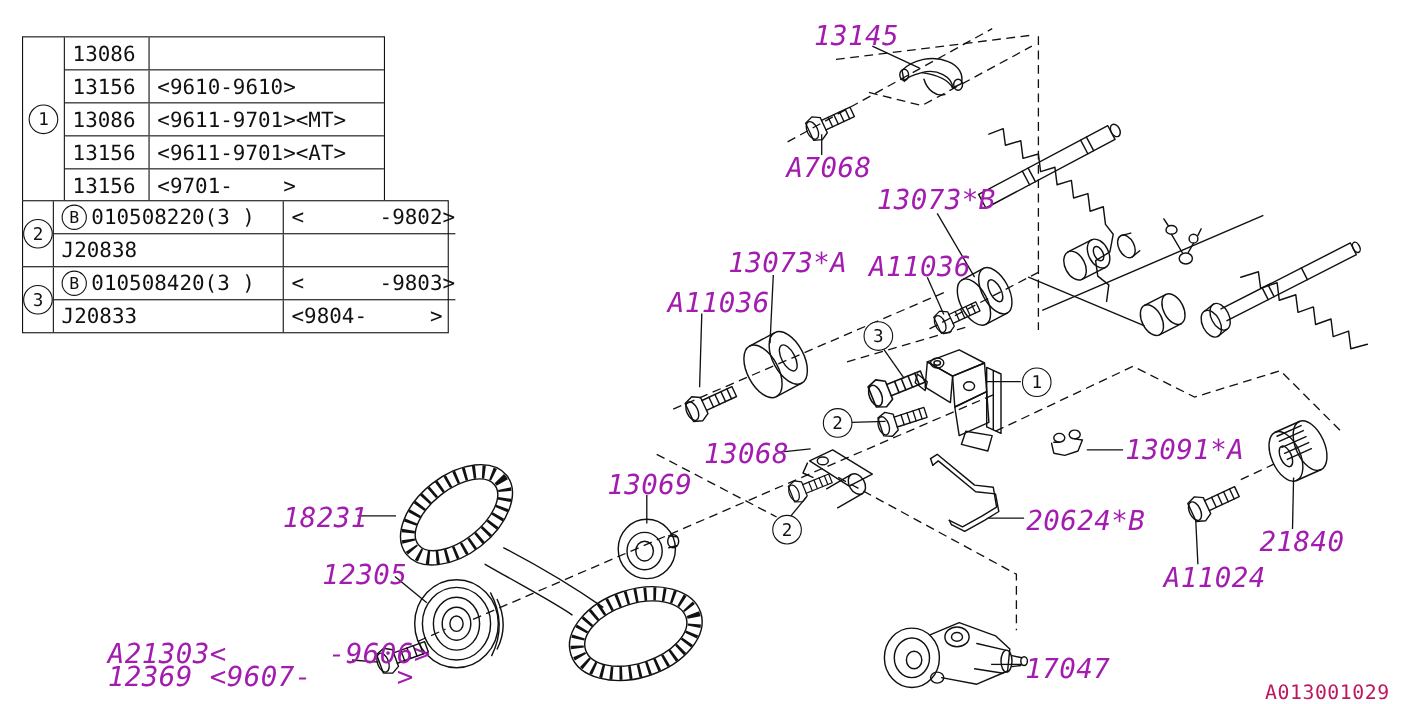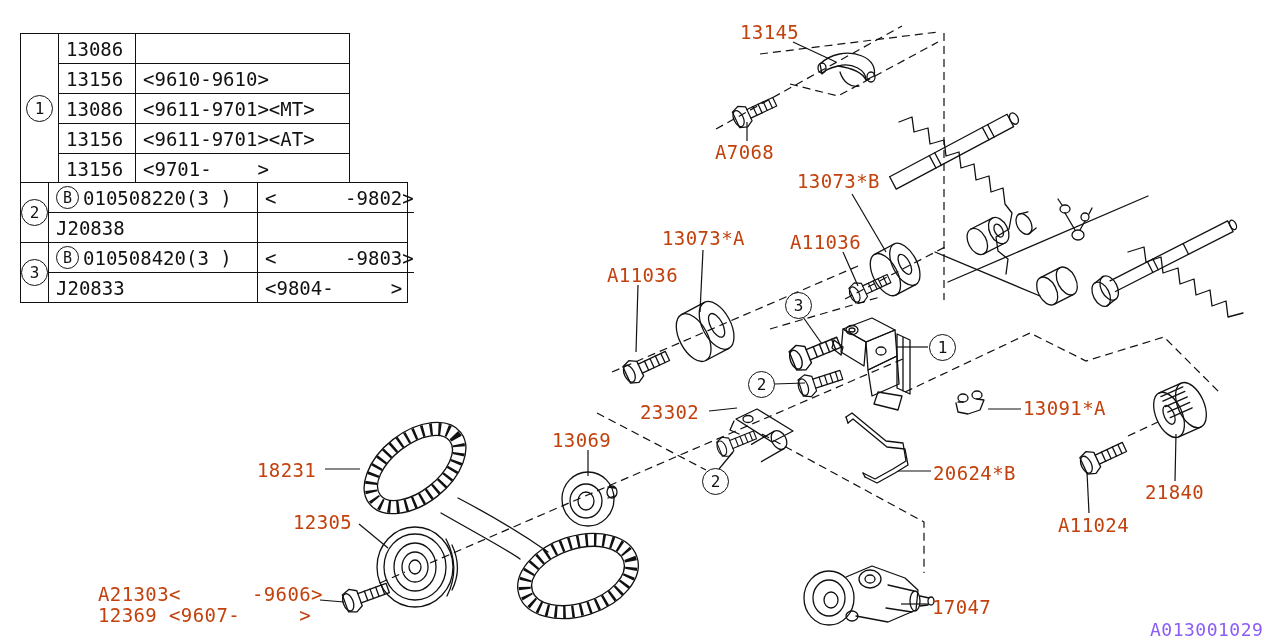--- a/index.html
+++ b/index.html
@@ -3,23 +3,23 @@
 <meta charset="utf-8">
 <style>
   html,body{margin:0;padding:0;background:#fff;}
   #stage{position:relative;width:1280px;height:640px;background:#fff;overflow:hidden;
          font-family:"DejaVu Sans Mono",monospace;color:#111;}
   svg{position:absolute;left:0;top:0;}
   .ln{fill:none;stroke:#111;stroke-width:1.3;stroke-linecap:round;stroke-linejoin:round;}
   .dash{fill:none;stroke:#111;stroke-width:1.2;stroke-dasharray:8 5;}
   .ldr{fill:none;stroke:#111;stroke-width:1.2;}
   .teeth{fill:none;stroke:#111;stroke-width:12;stroke-dasharray:2.5 6;}
-  .lbl{position:absolute;font-size:19px;line-height:19px;white-space:pre;color:#c2410c;
-       letter-spacing:0.4px;}
-  .docid{position:absolute;font-size:18px;line-height:18px;letter-spacing:0.5px;color:#8b5cf6;}
+  .lbl{position:absolute;font-size:25px;line-height:19px;white-space:pre;color:#a21caf;
+       letter-spacing:0.4px;font-style:italic;}
+  .docid{position:absolute;font-size:18px;line-height:18px;letter-spacing:0.5px;color:#be185d;}
   .co{position:absolute;width:25px;height:25px;border:1.4px solid #111;border-radius:50%;
       display:flex;align-items:center;justify-content:center;font-size:16px;background:#fff;}
   
   .tgroup{position:absolute;border:1.4px solid #111;display:flex;box-sizing:border-box;background:#fff;}
   .numcell{border-right:1.4px solid #111;display:flex;align-items:center;justify-content:center;box-sizing:border-box;}
   .circ{display:inline-flex;width:25px;height:25px;border:1.3px solid #111;border-radius:50%;
         align-items:center;justify-content:center;font-size:16px;}
   .grows{flex:1;display:flex;flex-direction:column;}
   .trow{flex:1;display:flex;border-bottom:1.4px solid #111;box-sizing:border-box;align-items:center;}
   .trow:last-child{border-bottom:none;}
@@ -309,21 +309,21 @@
       </div>
     </div>
   </div>
 
   <div class="lbl" style="left:740px;top:23px">13145</div>
   <div class="lbl" style="left:715px;top:143px">A7068</div>
   <div class="lbl" style="left:797px;top:172px">13073*B</div>
   <div class="lbl" style="left:790px;top:233px">A11036</div>
   <div class="lbl" style="left:662px;top:229px">13073*A</div>
   <div class="lbl" style="left:607px;top:266px">A11036</div>
-  <div class="lbl" style="left:640px;top:403px">23302</div>
+  <div class="lbl" style="left:640px;top:403px">13068</div>
   <div class="lbl" style="left:552px;top:431px">13069</div>
   <div class="lbl" style="left:257px;top:461px">18231</div>
   <div class="lbl" style="left:293px;top:513px">12305</div>
   <div class="lbl" style="left:98px;top:585px">A21303&lt;      -9606&gt;</div>
   <div class="lbl" style="left:98px;top:606px">12369 &lt;9607-     &gt;</div>
   <div class="lbl" style="left:1023px;top:399px">13091*A</div>
   <div class="lbl" style="left:933px;top:464px">20624*B</div>
   <div class="lbl" style="left:1058px;top:516px">A11024</div>
   <div class="lbl" style="left:1145px;top:483px">21840</div>
   <div class="lbl" style="left:932px;top:598px">17047</div>

